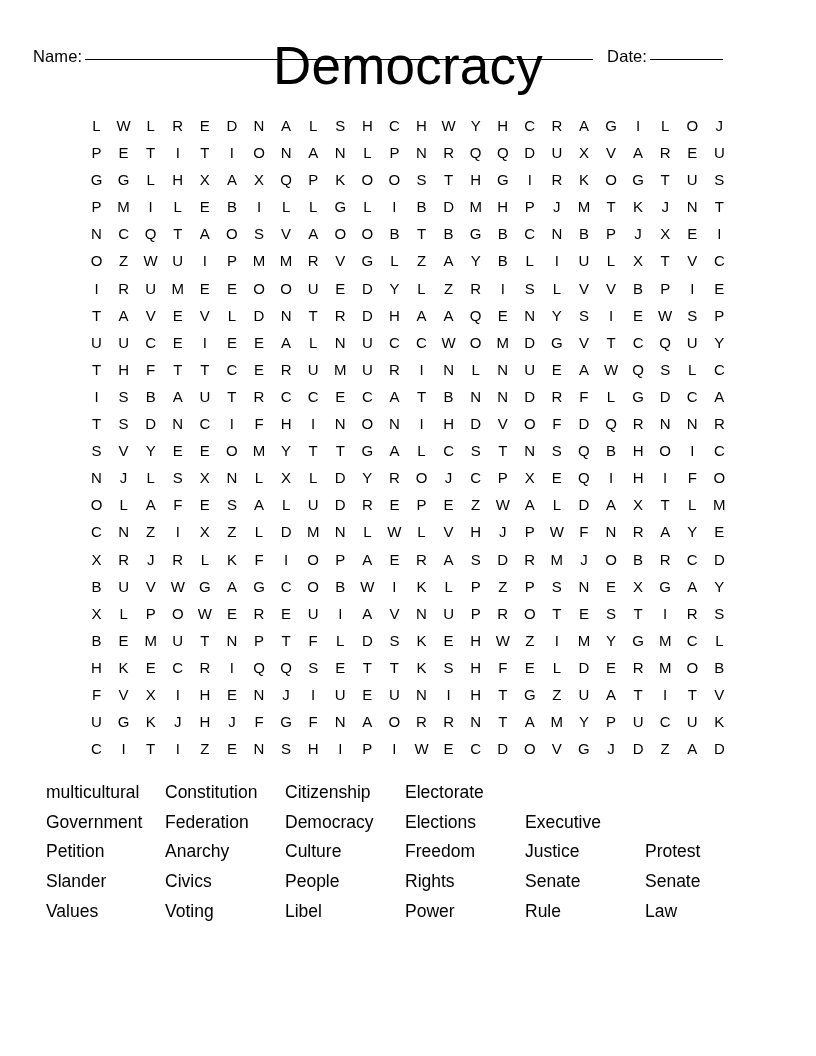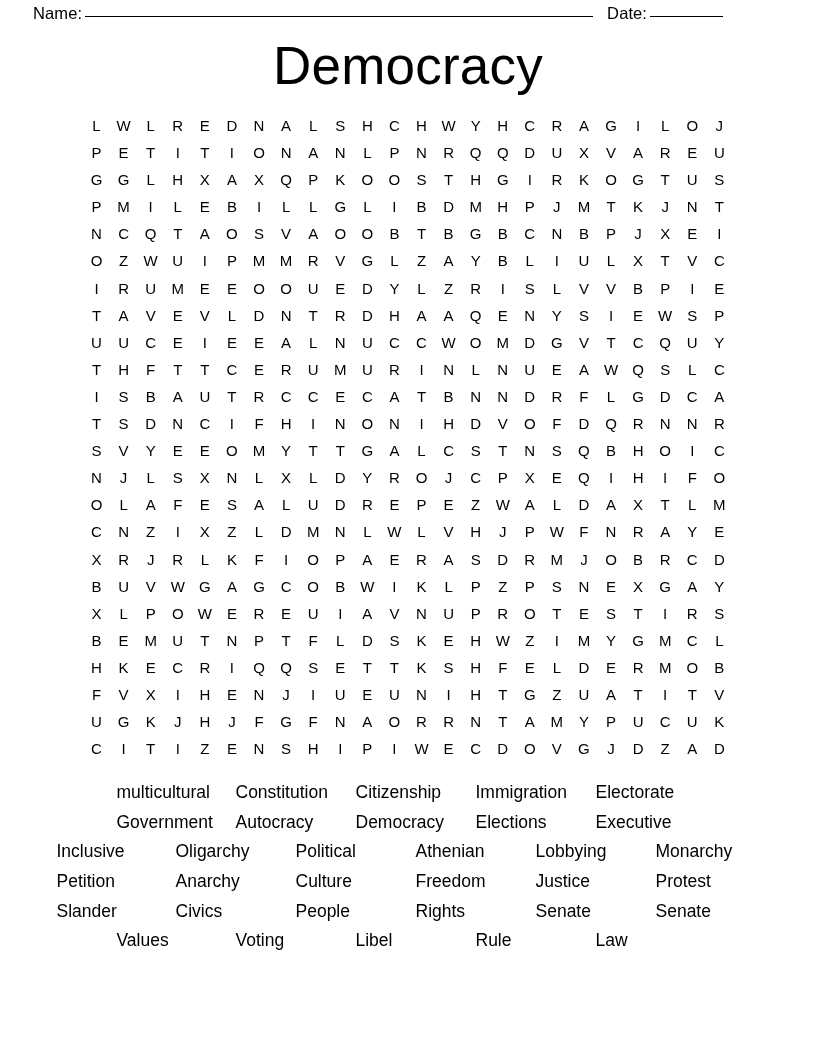--- a/index.html
+++ b/index.html
@@ -34,20 +34,21 @@
   .name-rule {
     flex: 0 0 auto;
     width: 508px;
     margin-left: 3px;
     border-bottom: 1.6px solid #000;
     height: 1px;
     transform: translateY(-2px);
   }
   .date-label {
     margin-left: 14px;
+    margin-top: 43px;
   }
   .date-rule {
     flex: 0 0 auto;
     width: 73px;
     margin-left: 3px;
     border-bottom: 1.6px solid #000;
     height: 1px;
     transform: translateY(-2px);
   }
 
@@ -88,21 +89,20 @@
   .wordlist {
     position: absolute;
     top: 778px;
     left: 46px;
     width: 740px;
   }
   .word-row {
     display: flex;
     height: 29.7px;
     align-items: baseline;
-    justify-content: center;
   }
   .word-cell {
     width: 120px;
     font-size: 17.5px;
     line-height: 29.7px;
     white-space: nowrap;
   }
   .word-cell.c1 { width: 119px; }
 </style>
 </head>
@@ -742,37 +742,28 @@
       <span class="grid-cell">A</span>
       <span class="grid-cell">D</span>
     </div>
   </div>
 
 <div class="wordlist">
     <div class="word-row">
       <span class="word-cell c1">multicultural</span>
       <span class="word-cell">Constitution</span>
       <span class="word-cell">Citizenship</span>
-      <span class="word-cell">Immigration</span>
       <span class="word-cell">Electorate</span>
     </div>
     <div class="word-row">
       <span class="word-cell c1">Government</span>
-      <span class="word-cell">Autocracy</span>
+      <span class="word-cell">Federation</span>
       <span class="word-cell">Democracy</span>
       <span class="word-cell">Elections</span>
       <span class="word-cell">Executive</span>
-    </div>
-    <div class="word-row">
-      <span class="word-cell c1">Inclusive</span>
-      <span class="word-cell">Oligarchy</span>
-      <span class="word-cell">Political</span>
-      <span class="word-cell">Athenian</span>
-      <span class="word-cell">Lobbying</span>
-      <span class="word-cell">Monarchy</span>
     </div>
     <div class="word-row">
       <span class="word-cell c1">Petition</span>
       <span class="word-cell">Anarchy</span>
       <span class="word-cell">Culture</span>
       <span class="word-cell">Freedom</span>
       <span class="word-cell">Justice</span>
       <span class="word-cell">Protest</span>
     </div>
     <div class="word-row">
@@ -780,16 +771,17 @@
       <span class="word-cell">Civics</span>
       <span class="word-cell">People</span>
       <span class="word-cell">Rights</span>
       <span class="word-cell">Senate</span>
       <span class="word-cell">Senate</span>
     </div>
     <div class="word-row">
       <span class="word-cell c1">Values</span>
       <span class="word-cell">Voting</span>
       <span class="word-cell">Libel</span>
+      <span class="word-cell">Power</span>
       <span class="word-cell">Rule</span>
       <span class="word-cell">Law</span>
     </div>
   </div>
 
 </body></html>

